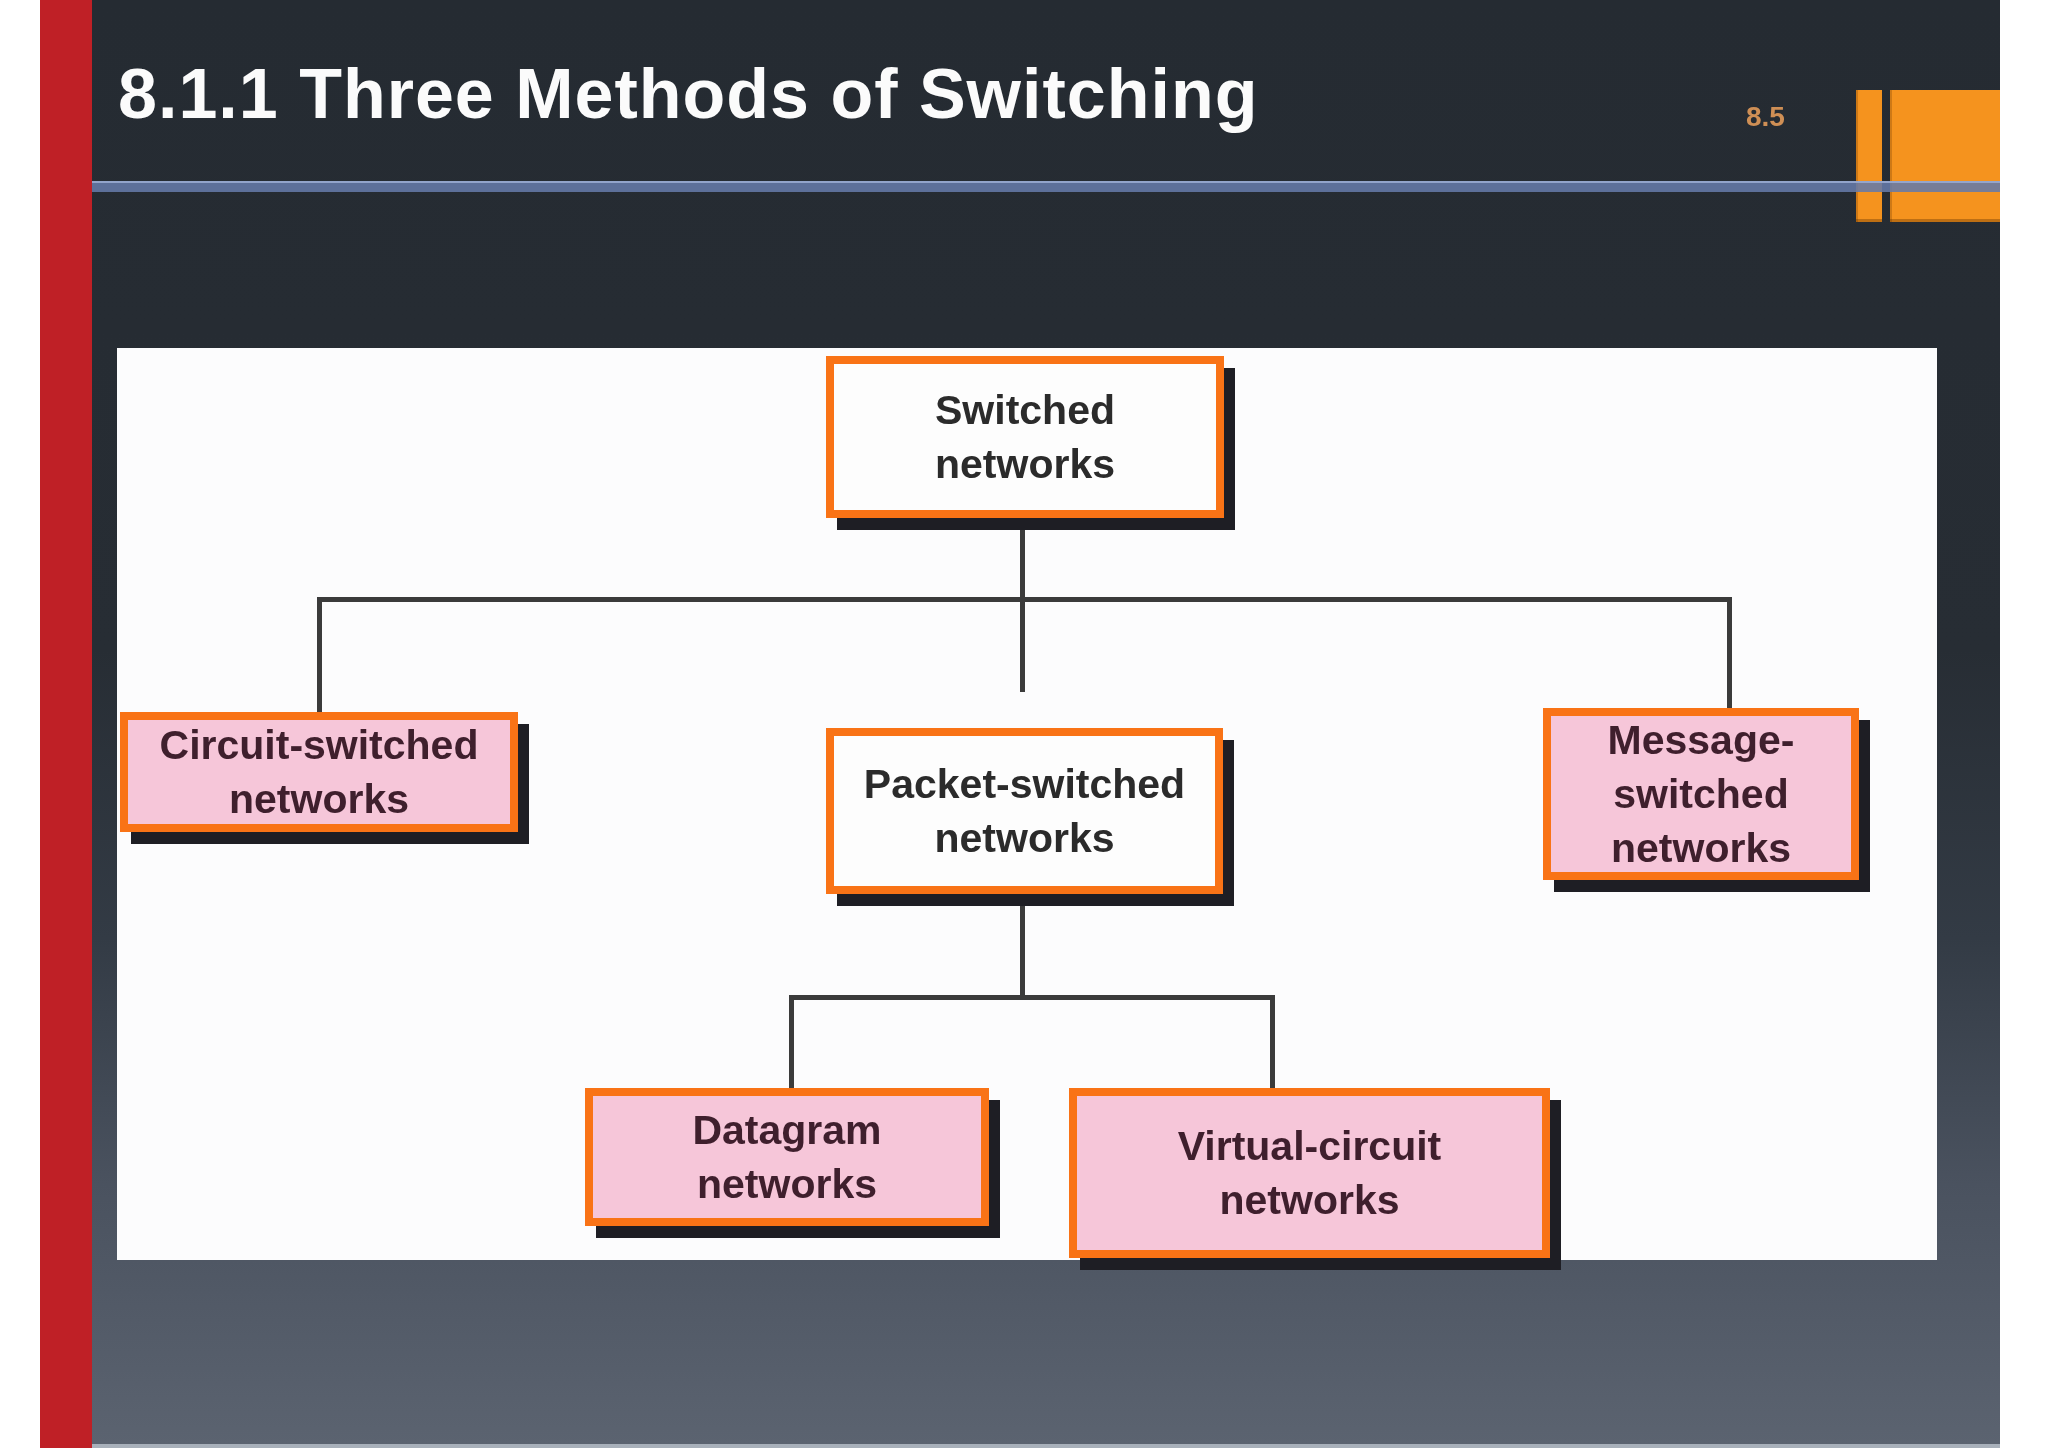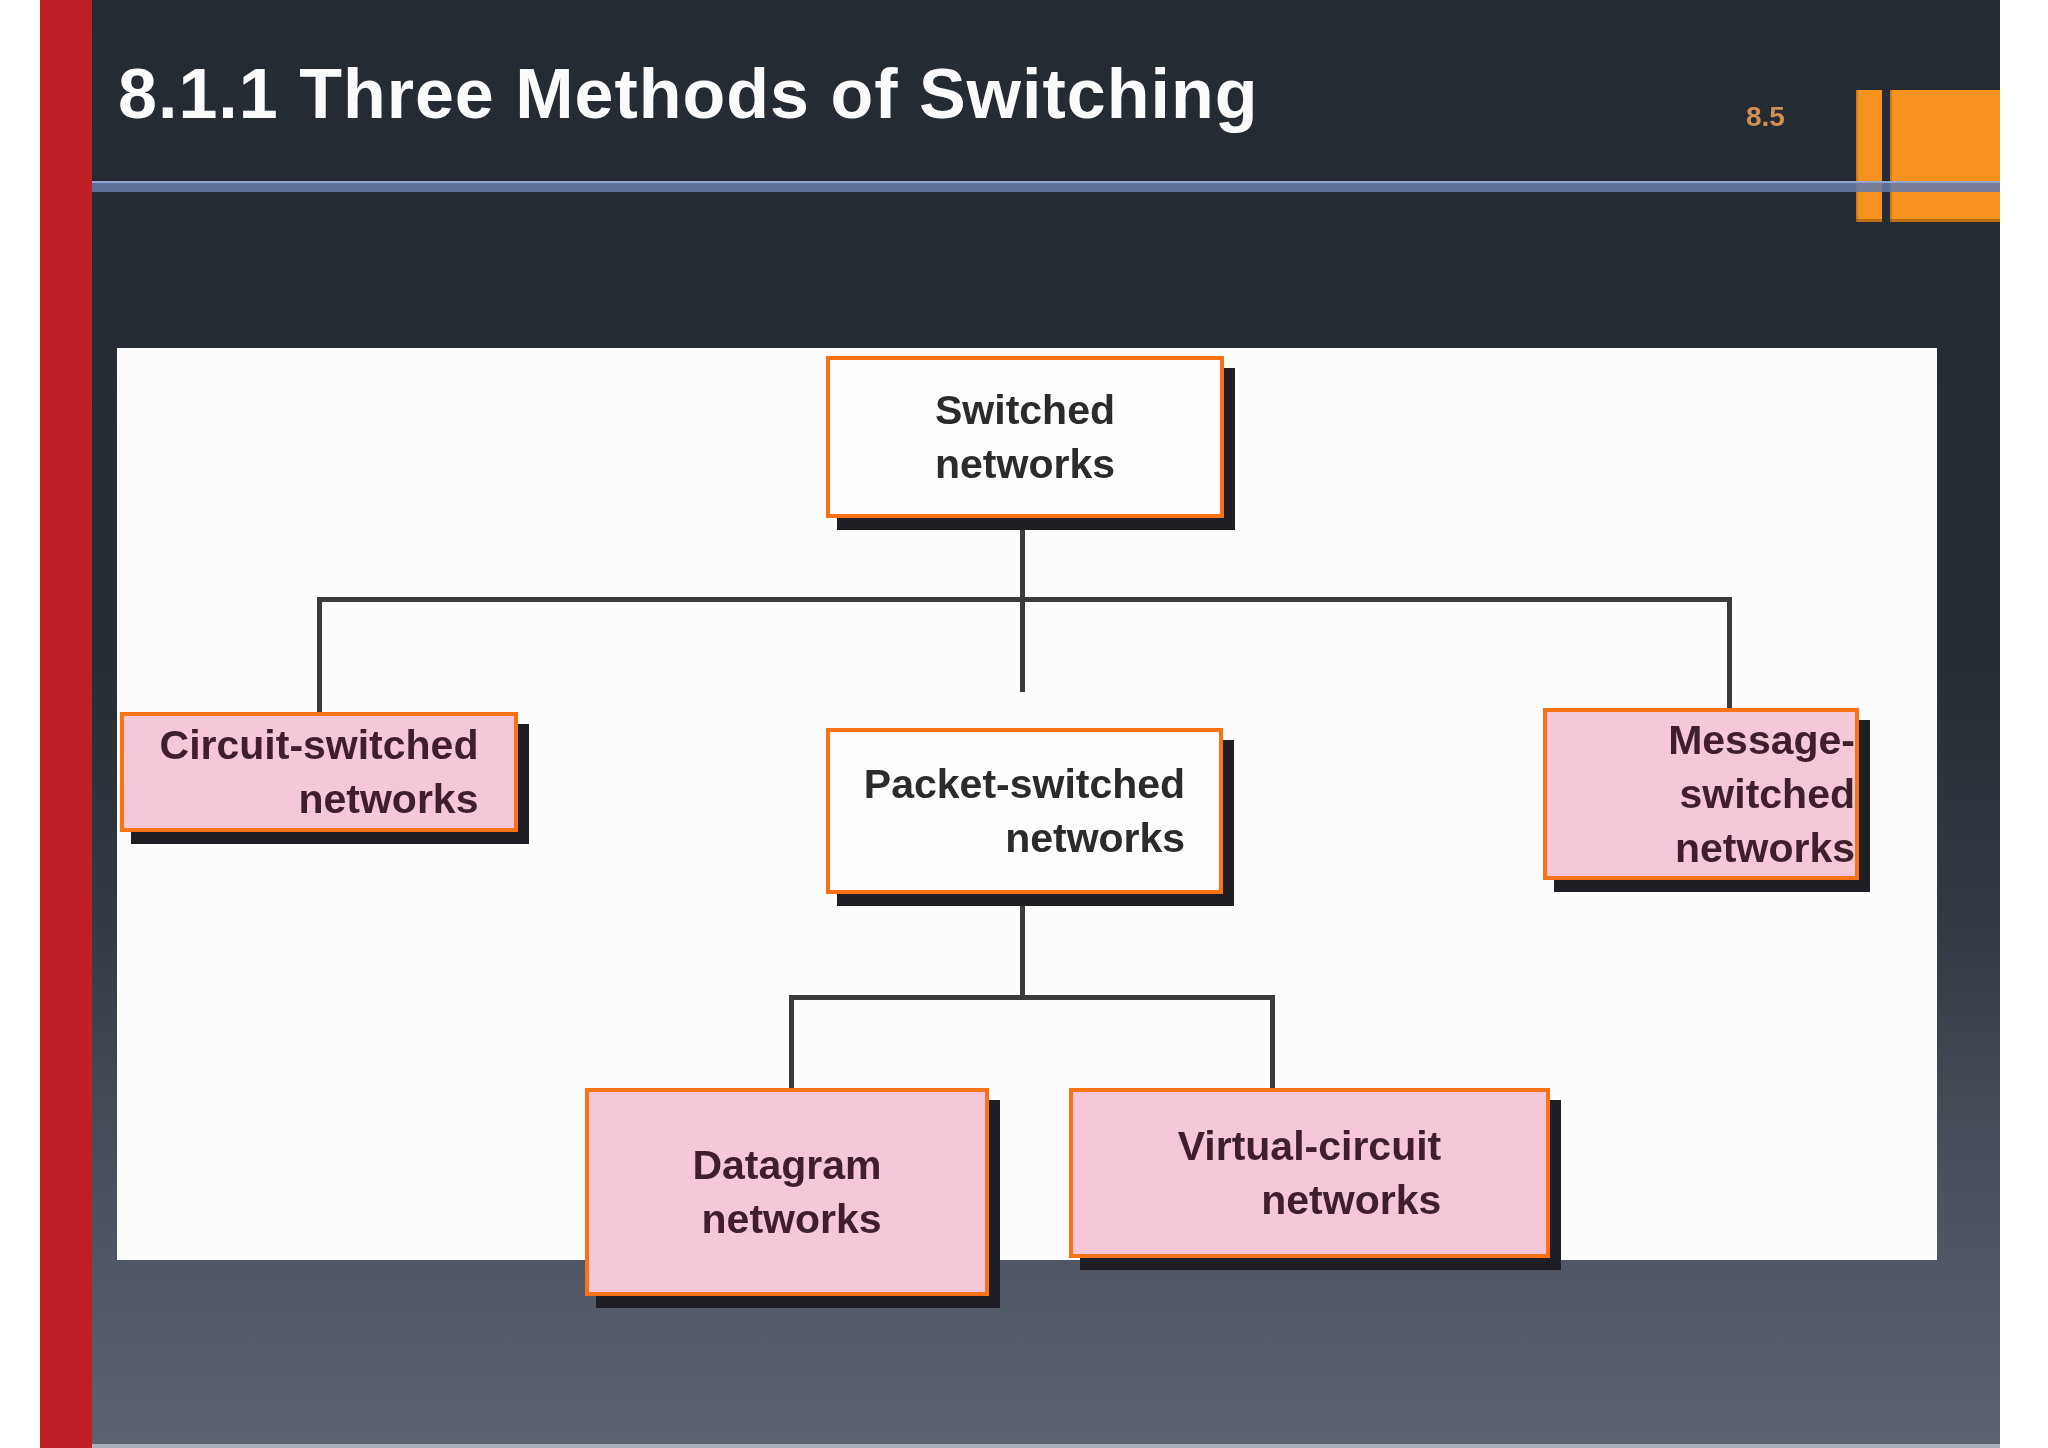--- a/index.html
+++ b/index.html
@@ -44,32 +44,32 @@
   
   .diagram{
     position:absolute;left:117px;top:348px;width:1820px;height:912px;
     background:#fcfcfd;
   }
   
   .conn{position:absolute;background:#3b3b3b;}
   
   .node{
     position:absolute;display:flex;align-items:center;justify-content:center;
-    text-align:right;border:4px solid #f97316;
+    text-align:center;border:8px solid #f97316;
     box-shadow:11px 12px 0 #1e1e24;
     font-size:41px;font-weight:bold;line-height:1.32;
     white-space:pre-line;box-sizing:border-box;
   }
   .node.white{background:var(--box-white,#fdfdfd);color:#2b2b2b;}
   .node.pink{background:var(--box-pink,#f6c6d9);color:#3f1f2d;}
   .node-switched{left:826px;top:356px;width:398px;height:162px;}
   .node-circuit{left:120px;top:712px;width:398px;height:120px;}
   .node-packet{left:826px;top:728px;width:397px;height:166px;}
   .node-message{left:1527px;top:708px;width:316px;height:172px;margin-left:16px;}
-  .node-datagram{left:585px;top:1088px;width:404px;height:208px;}
+  .node-datagram{left:585px;top:1088px;width:404px;height:138px;}
   .node-virtual{left:1069px;top:1088px;width:481px;height:170px;}
 </style>
 </head>
 <body>
 
 <div id="page">
 
   <div class="red-strip"></div>
 
   <div class="slide"></div>

